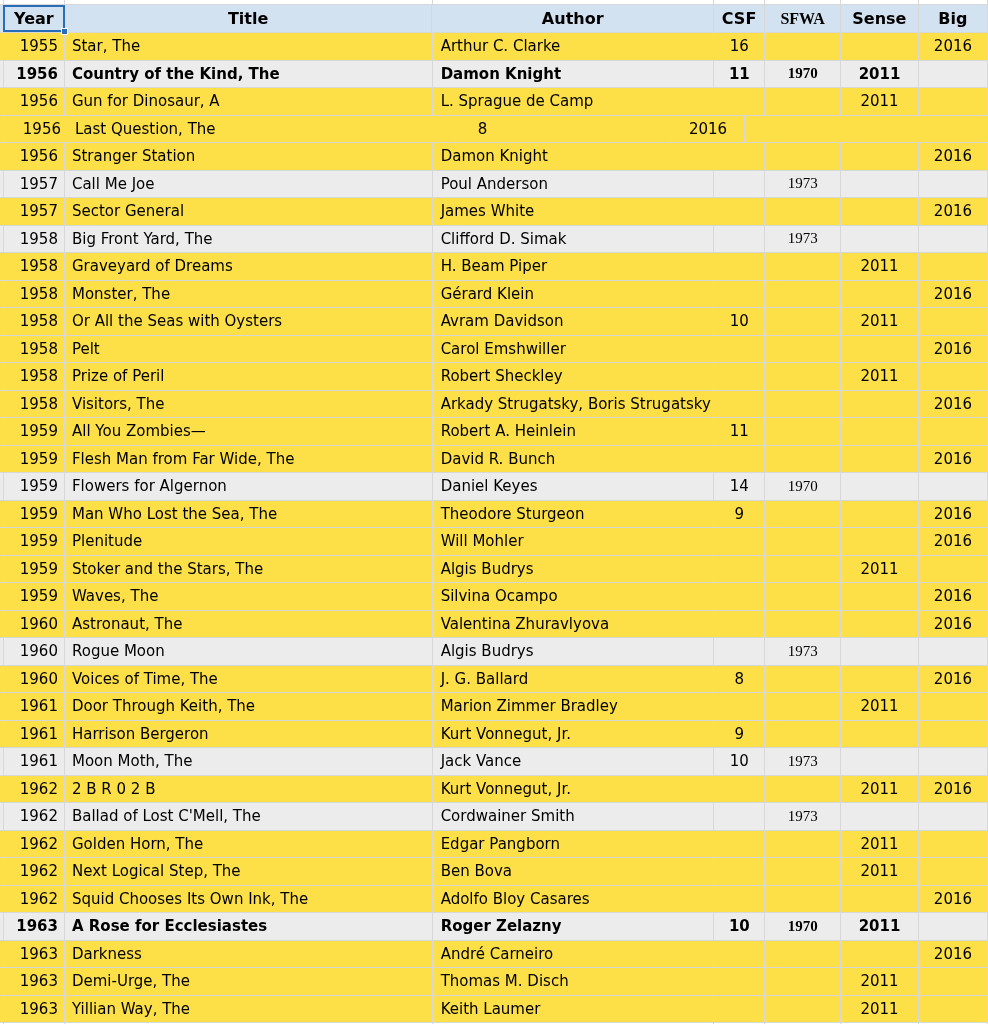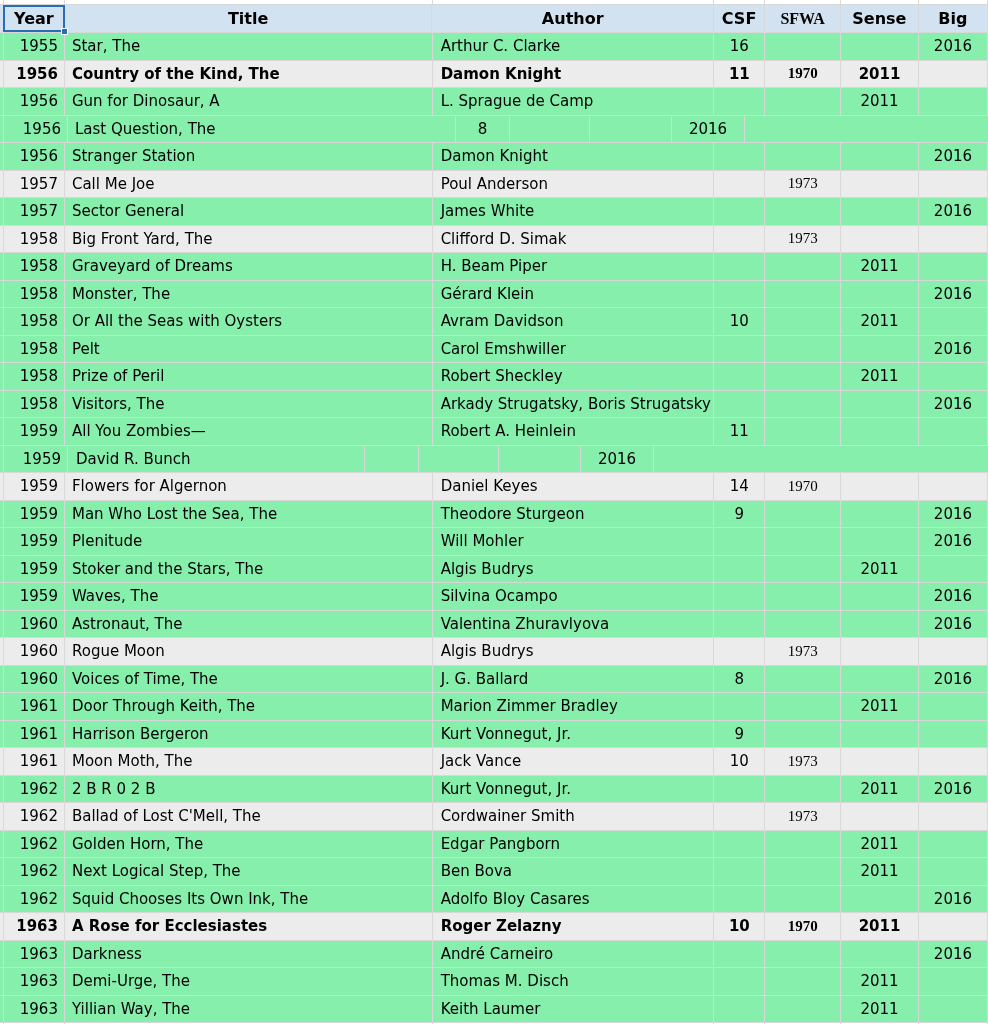--- a/index.html
+++ b/index.html
@@ -2,21 +2,21 @@
 <html><head>
 <meta charset="utf-8">
 <style>
   * { box-sizing: border-box; margin: 0; padding: 0; }
   html, body { width: 988px; height: 1024px; overflow: hidden; background: #ffffff; }
   body { font-family: "DejaVu Sans", "Liberation Sans", sans-serif; color: #000; }
 
   .sheet { width: 988px; height: 1024px; overflow: hidden; }
 
   .row, .strip { display: flex; padding-left: 3px; width: 988px; }
-  .row { border-bottom: 1px solid #d8d8d8; height: 27.5px; background: #86efac; }
+  .row { border-bottom: 1px solid #d8d8d8; height: 27.5px; background: #fde047; }
   .strip { background: #fff; }
   .strip.top { height: 5px; border-bottom: 1px solid #d8d8d8; }
   .strip.bottom { height: 6px; border-bottom: none; }
 
   .cell { border-right: 1px solid #d8d8d8; display: flex; align-items: center; overflow: hidden; white-space: nowrap; font-size: 15px; }
   .strip .cell { font-size: 0; }
   .col-year   { width: 65px;  justify-content: flex-end; padding-right: 6px; border-left: 1px solid #d8d8d8; }
   .col-title  { width: 388px; padding-left: 7px; }
   .col-author { width: 297px; padding-left: 8px; text-align: center; }
   .col-csf    { width: 54px;  justify-content: center; }
@@ -231,20 +231,21 @@
     <div class="cell col-title">All You Zombies—</div>
     <div class="cell col-author">Robert A. Heinlein</div>
     <div class="cell col-csf">11</div>
     <div class="cell col-sfwa"></div>
     <div class="cell col-sense"></div>
     <div class="cell col-big"></div>
     <div class="cell col-filler"></div>
   </div>
       <div class="row">
     <div class="cell col-year">1959</div>
+    <div class="cell col-title">Flesh Man from Far Wide, The</div>
     <div class="cell col-author">David R. Bunch</div>
     <div class="cell col-csf"></div>
     <div class="cell col-sfwa"></div>
     <div class="cell col-sense"></div>
     <div class="cell col-big">2016</div>
     <div class="cell col-filler"></div>
   </div>
       <div class="row shaded">
     <div class="cell col-year">1959</div>
     <div class="cell col-title">Flowers for Algernon</div>

